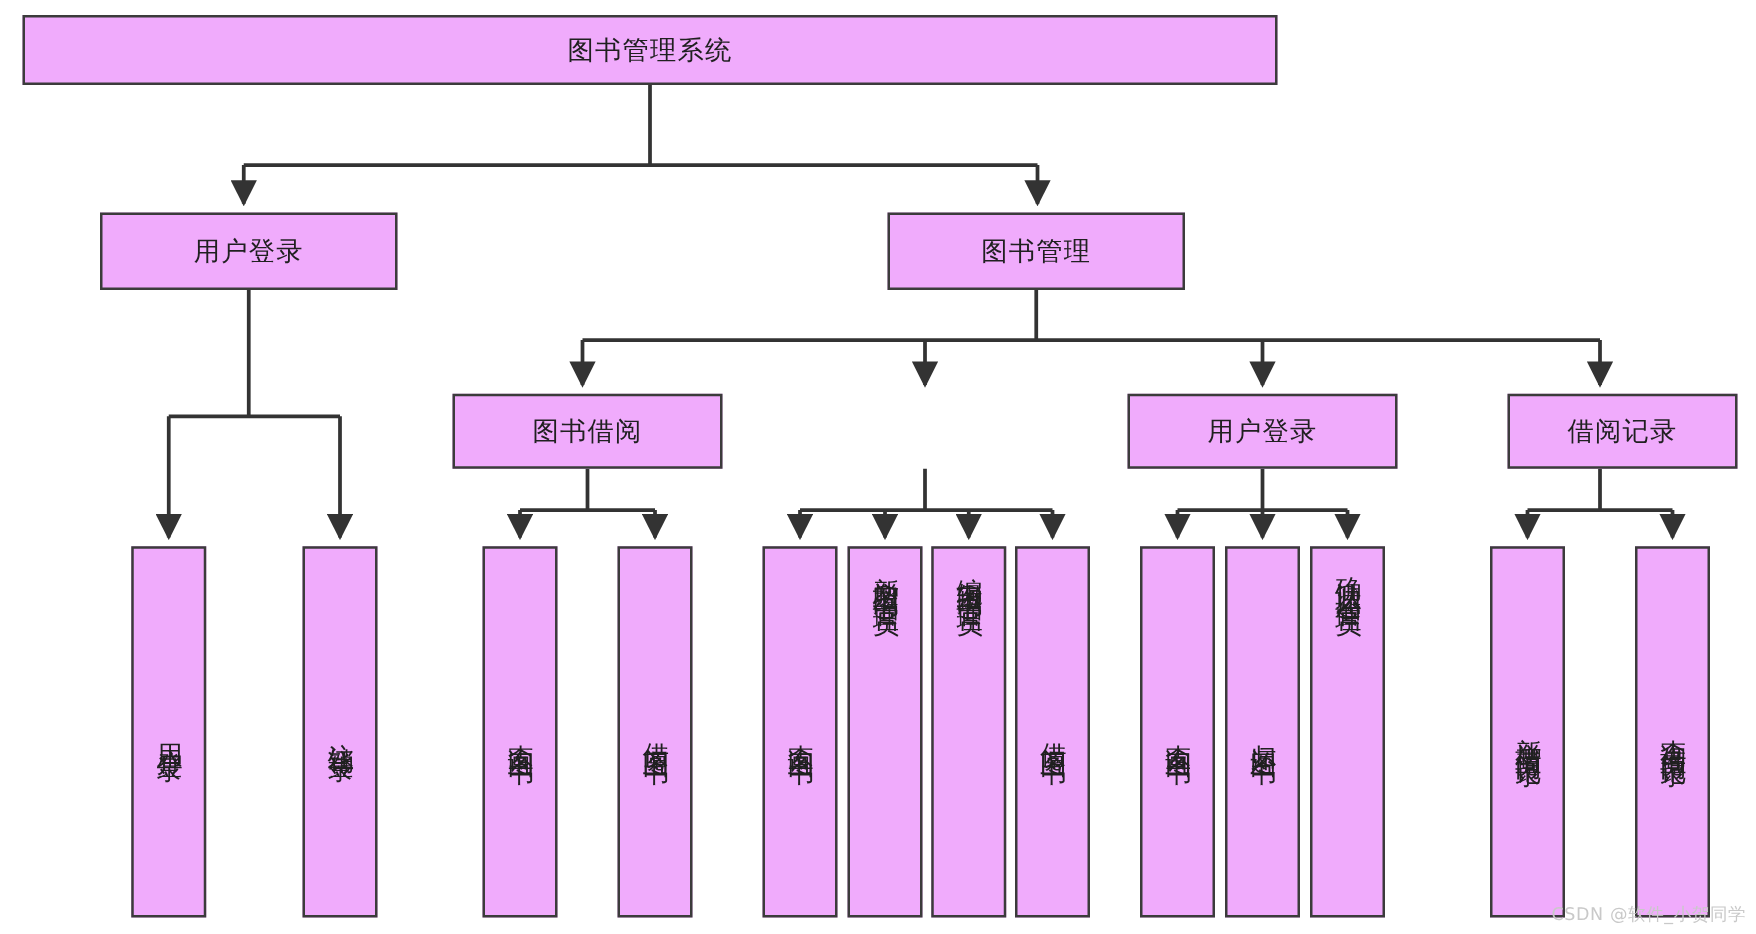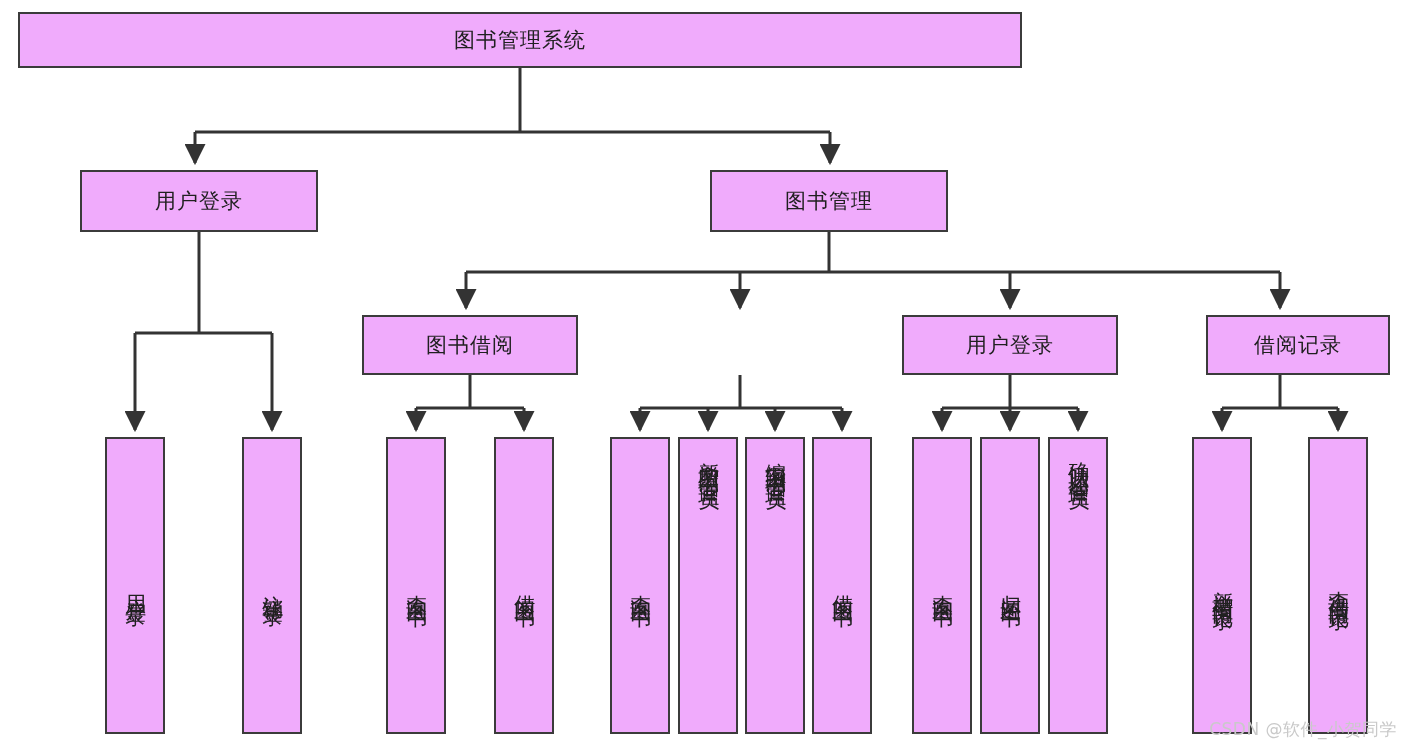--- a/index.html
+++ b/index.html
@@ -57,21 +57,21 @@
     white-space: normal;
     max-height: 100%;
   }
   .node-box.leaf.top-align {
     align-items: flex-start;
   }
   .watermark {
     position: absolute;
     right: 8px;
     bottom: 6px;
-    font-size: 17px;
+    font-size: 14px;
     color: #c9c9c9;
     letter-spacing: 0.5px;
     white-space: nowrap;
     user-select: none;
   }
 </style>
 </head>
 <body>
 
 <div id="diagram-root">

